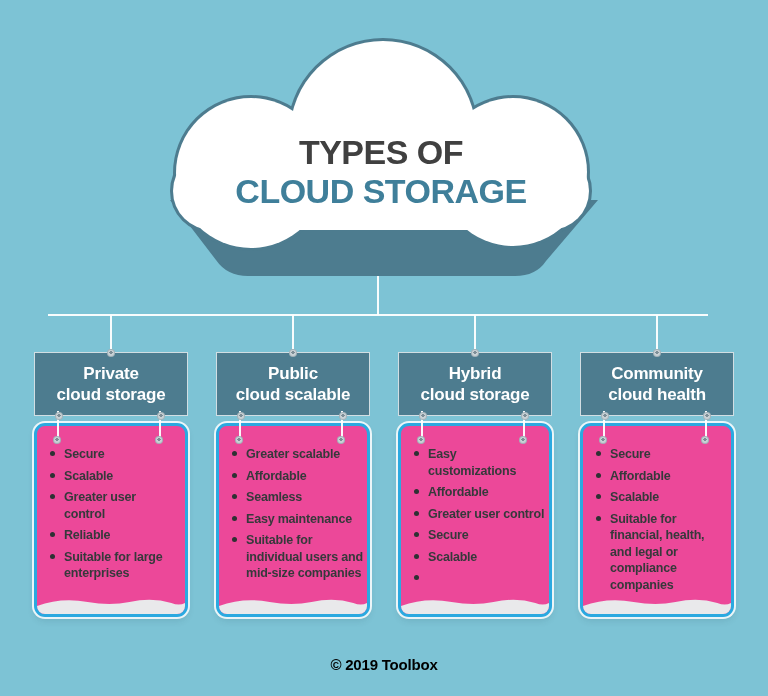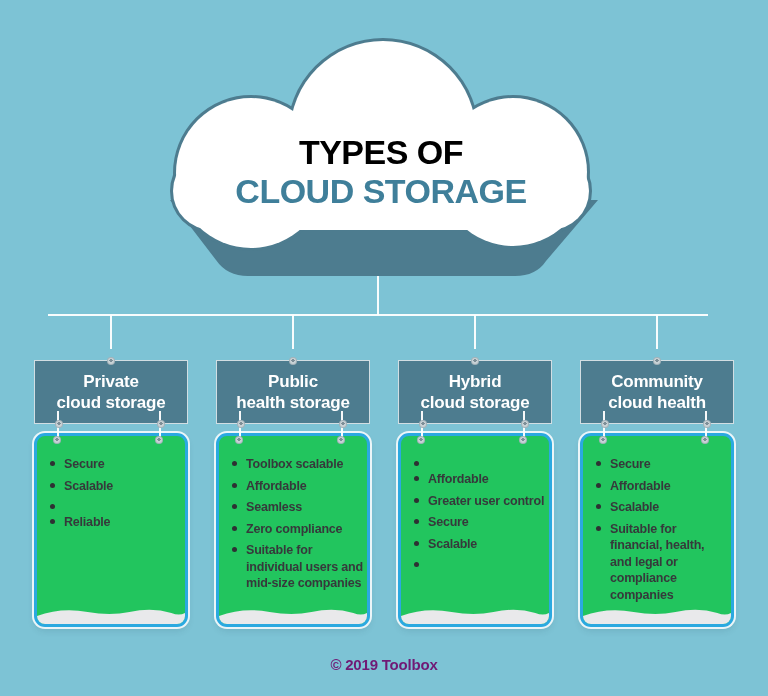--- a/index.html
+++ b/index.html
@@ -8,28 +8,28 @@
     background:#7dc3d5;
     font-family:"Liberation Sans", sans-serif;
   }
   
   .cloud-svg{position:absolute; left:0; top:0;}
   .cloud-title{
     position:absolute; left:181px; top:133px; width:400px;
     text-align:center; line-height:39px; letter-spacing:-0.5px;
     font-weight:800;
   }
-  .title-1{font-size:34px; color:#000000;}
+  .title-1{font-size:34px; color:#404040;}
   .title-2{font-size:34px; color:#3f7f9a;}
   
   .line{position:absolute; background:rgba(255,255,255,0.95);}
   
   .col{position:absolute; top:348px; width:154px; height:280px;}
   .hbox{
-    position:absolute; left:0; right:0; top:12px; height:64px;
+    position:absolute; left:0; right:0; top:4px; height:64px;
     background:#4d7c8f; border:1px solid rgba(255,255,255,0.75);
     box-sizing:border-box;
     display:flex; align-items:center; justify-content:center;
   }
   .hbox-label{
     color:#ffffff; font-size:17px; font-weight:700; line-height:21px;
     text-align:center; white-space:pre-line; letter-spacing:-0.2px;
   }
   .pin{
     position:absolute; width:8px; height:8px; border-radius:50%;
@@ -38,42 +38,42 @@
   }
   .pin-top{left:72px; top:-4px;}
   .pin-bl{left:20px; top:59px;}
   .pin-br{left:122px; top:59px;}
   .string{
     position:absolute; width:2px; height:30px; top:63px;
     background:rgba(255,255,255,0.95); z-index:3;
   }
   .string-l{left:23px;} .string-r{left:125px;}
   .card{
-    position:absolute; left:0; right:0; top:85px; height:194px;
-    background:#22c55e; border:3px solid #2ba9e0; border-radius:11px;
+    position:absolute; left:0; right:0; top:75px; height:194px;
+    background:#ec4899; border:3px solid #2ba9e0; border-radius:11px;
     box-sizing:border-box; overflow:hidden; z-index:1;
     box-shadow:0 0 0 2px rgba(255,255,255,0.85), 0 4px 6px rgba(40,80,95,0.15);
   }
   .card-pin-l{left:19px; top:88px;}
   .card-pin-r{left:121px; top:88px;}
   .card ul{list-style:none; margin:0; padding:20px 3px 0 13px;}
   .card li{display:flex; gap:9px; margin-bottom:5px;}
   .card .dot{
     flex:0 0 auto; width:5px; height:5px; border-radius:50%;
     background:#2e3133; margin-top:5px;
   }
   .card .txt{
     font-size:12.5px; line-height:16.5px; font-weight:600; color:#36393b;
     letter-spacing:-0.2px; white-space:pre-line;
   }
   .wave-svg{position:absolute; left:0; bottom:0; width:100%; height:24px;}
   
   .footer{
     position:absolute; left:0; top:656px; width:768px; text-align:center;
-    font-size:15px; font-weight:700; color:#701a75; letter-spacing:-0.2px;
+    font-size:15px; font-weight:700; color:#000000; letter-spacing:-0.2px;
   }
 </style>
 </head>
 <body>
 
 <div class="stage">
 
   <svg class="cloud-svg" width="768" height="300" viewBox="0 0 768 300">
 
     <path d="M 170 200 L 598 200 L 546 261 Q 536 276 515 276 L 248 276 Q 227 276 216 260 Z" fill="#4d7c8f"></path>
@@ -120,61 +120,68 @@
           <li>
             <span class="dot"></span>
             <span class="txt">Secure</span>
           </li>
           <li>
             <span class="dot"></span>
             <span class="txt">Scalable</span>
           </li>
           <li>
             <span class="dot"></span>
+            <span class="txt">Greater user
+control</span>
           </li>
           <li>
             <span class="dot"></span>
             <span class="txt">Reliable</span>
           </li>
+          <li>
+            <span class="dot"></span>
+            <span class="txt">Suitable for large
+enterprises</span>
+          </li>
         </ul>
       <svg class="wave-svg" viewBox="0 0 152 24" preserveAspectRatio="none">
         <path d="M0 16 Q 25 7 52 12 Q 75 16 95 12 Q 118 7 138 13 Q 146 16 152 13 L 152 24 L 0 24 Z" fill="#e9e9eb"></path>
       </svg>
     </div>
     <div class="pin card-pin-l"></div>
     <div class="pin card-pin-r"></div>
   </div>
 
   <div class="col" style="left:216px;">
     <div class="hbox">
       <div class="hbox-label">Public
-health storage</div>
-      <div class="pin pin-top"></div>
-      <div class="pin pin-bl"></div>
-      <div class="pin pin-br"></div>
-    </div>
-    <div class="string string-l"></div>
-    <div class="string string-r"></div>
-    <div class="card">
-      <ul>
-          <li>
-            <span class="dot"></span>
-            <span class="txt">Toolbox scalable</span>
+cloud scalable</div>
+      <div class="pin pin-top"></div>
+      <div class="pin pin-bl"></div>
+      <div class="pin pin-br"></div>
+    </div>
+    <div class="string string-l"></div>
+    <div class="string string-r"></div>
+    <div class="card">
+      <ul>
+          <li>
+            <span class="dot"></span>
+            <span class="txt">Greater scalable</span>
           </li>
           <li>
             <span class="dot"></span>
             <span class="txt">Affordable</span>
           </li>
           <li>
             <span class="dot"></span>
             <span class="txt">Seamless</span>
           </li>
           <li>
             <span class="dot"></span>
-            <span class="txt">Zero compliance</span>
+            <span class="txt">Easy maintenance</span>
           </li>
           <li>
             <span class="dot"></span>
             <span class="txt">Suitable for
 individual users and
 mid-size companies</span>
           </li>
         </ul>
       <svg class="wave-svg" viewBox="0 0 152 24" preserveAspectRatio="none">
         <path d="M0 16 Q 25 7 52 12 Q 75 16 95 12 Q 118 7 138 13 Q 146 16 152 13 L 152 24 L 0 24 Z" fill="#e9e9eb"></path>
@@ -191,20 +198,22 @@
       <div class="pin pin-top"></div>
       <div class="pin pin-bl"></div>
       <div class="pin pin-br"></div>
     </div>
     <div class="string string-l"></div>
     <div class="string string-r"></div>
     <div class="card">
       <ul>
           <li>
             <span class="dot"></span>
+            <span class="txt">Easy
+customizations</span>
           </li>
           <li>
             <span class="dot"></span>
             <span class="txt">Affordable</span>
           </li>
           <li>
             <span class="dot"></span>
             <span class="txt">Greater user control</span>
           </li>
           <li>

